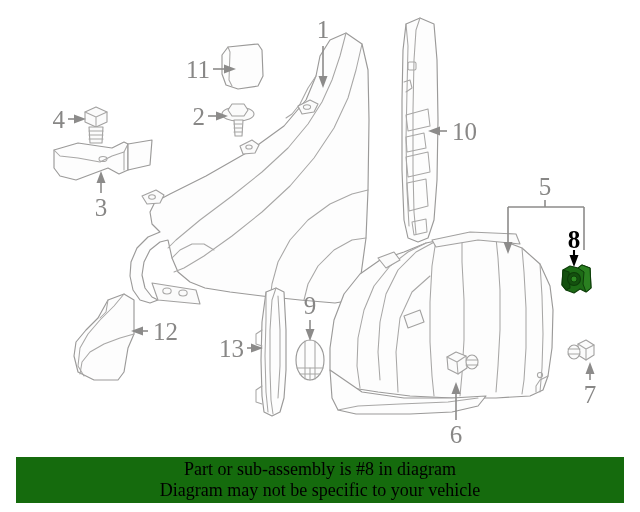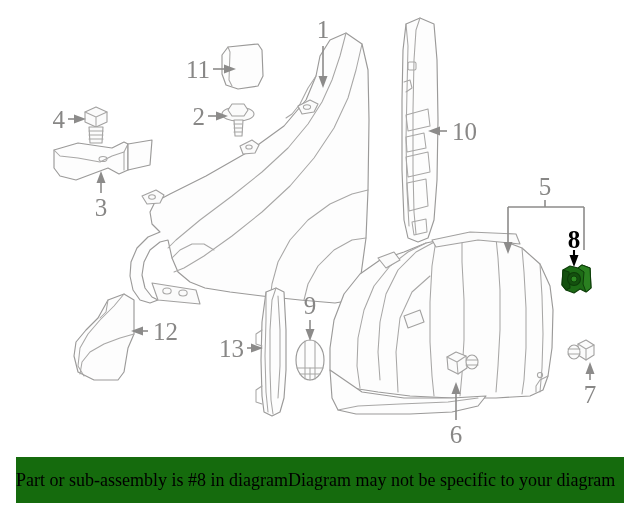--- a/index.html
+++ b/index.html
@@ -89,22 +89,23 @@
     stroke-linejoin: round;
   }
   #notice-banner {
     position: absolute;
     left: 16px;
     top: 457px;
     width: 608px;
     height: 46px;
     background: #156b0d;
     display: flex;
+    flex-direction: column;
     align-items: center;
-    justify-content: flex-start;
+    justify-content: center;
     box-sizing: border-box;
   }
   #notice-banner .banner-line {
     font-family: "Liberation Serif", serif;
     font-size: 18px;
     line-height: 21px;
     color: #000000;
     white-space: nowrap;
   }
 </style>
@@ -356,14 +357,14 @@
     <text class="callout-text" x="452" y="140" text-anchor="start">10</text>
     <text class="callout-text" x="210" y="78" text-anchor="end">11</text>
     <text class="callout-text" x="153" y="340" text-anchor="start">12</text>
     <text class="callout-text" x="244" y="357" text-anchor="end">13</text>
 
   </svg>
 </div>
 
 <div id="notice-banner">
   <div class="banner-line">Part or sub-assembly is #8 in diagram</div>
-  <div class="banner-line">Diagram may not be specific to your diagram</div>
+  <div class="banner-line">Diagram may not be specific to your vehicle</div>
 </div>
 
 </body></html>

